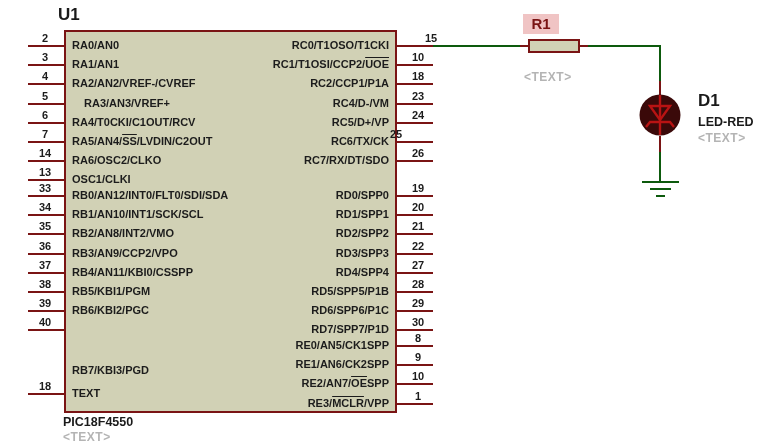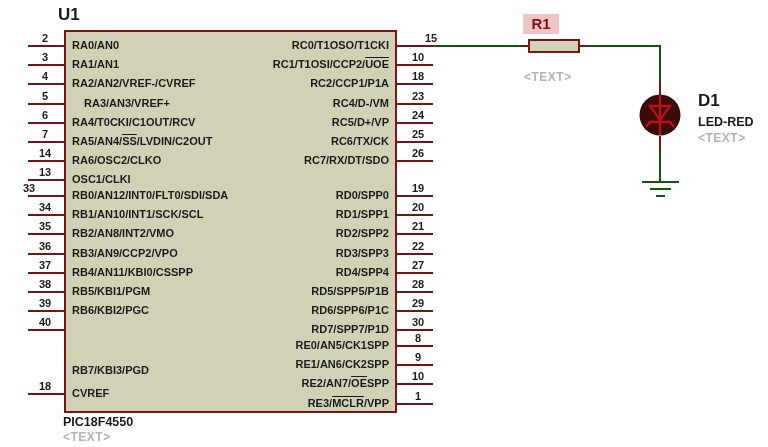--- a/index.html
+++ b/index.html
@@ -70,21 +70,21 @@
       <div class="pin-stub" style="position: absolute; left: 28px; top: 141px;"></div>
       <div class="pin-num" style="position: absolute; left: 30px; top: 128px;">7</div>
       <div class="pin-label" style="position: absolute; left: 72px; top: 135px; text-align: center;">RA5/AN4/<span class="ol">SS</span>/LVDIN/C2OUT</div>
       <div class="pin-stub" style="position: absolute; left: 28px; top: 160.2px;"></div>
       <div class="pin-num" style="position: absolute; left: 30px; top: 147.2px;">14</div>
       <div class="pin-label" style="position: absolute; left: 72px; top: 154.2px;">RA6/OSC2/CLKO</div>
       <div class="pin-stub" style="position: absolute; left: 28px; top: 179.4px;"></div>
       <div class="pin-num" style="position: absolute; left: 30px; top: 166.4px;">13</div>
       <div class="pin-label" style="position: absolute; left: 72px; top: 173.4px;">OSC1/CLKI</div>
       <div class="pin-stub" style="position: absolute; left: 28px; top: 195px;"></div>
-      <div class="pin-num" style="position: absolute; left: 14px; top: 182px;">33</div>
+      <div class="pin-num" style="position: absolute; left: 30px; top: 182px;">33</div>
       <div class="pin-label" style="position: absolute; left: 72px; top: 189px;">RB0/AN12/INT0/FLT0/SDI/SDA</div>
       <div class="pin-stub" style="position: absolute; left: 28px; top: 214.2px;"></div>
       <div class="pin-num" style="position: absolute; left: 30px; top: 201.2px;">34</div>
       <div class="pin-label" style="position: absolute; left: 72px; top: 208.2px;">RB1/AN10/INT1/SCK/SCL</div>
       <div class="pin-stub" style="position: absolute; left: 28px; top: 233.4px;"></div>
       <div class="pin-num" style="position: absolute; left: 30px; top: 220.4px;">35</div>
       <div class="pin-label" style="position: absolute; left: 72px; top: 227.4px;">RB2/AN8/INT2/VMO</div>
       <div class="pin-stub" style="position: absolute; left: 28px; top: 252.6px;"></div>
       <div class="pin-num" style="position: absolute; left: 30px; top: 239.6px;">36</div>
       <div class="pin-label" style="position: absolute; left: 72px; top: 246.6px;">RB3/AN9/CCP2/VPO</div>
@@ -95,38 +95,38 @@
       <div class="pin-num" style="position: absolute; left: 30px; top: 278px;">38</div>
       <div class="pin-label" style="position: absolute; left: 72px; top: 285px;">RB5/KBI1/PGM</div>
       <div class="pin-stub" style="position: absolute; left: 28px; top: 310.2px;"></div>
       <div class="pin-num" style="position: absolute; left: 30px; top: 297.2px;">39</div>
       <div class="pin-label" style="position: absolute; left: 72px; top: 304.2px;">RB6/KBI2/PGC</div>
       <div class="pin-stub" style="position: absolute; left: 28px; top: 329.4px;"></div>
       <div class="pin-num" style="position: absolute; left: 30px; top: 316.4px;">40</div>
       <div class="pin-label" style="position: absolute; left: 72px; top: 323.4px; margin-top: 41px;">RB7/KBI3/PGD</div>
       <div class="pin-stub" style="position: absolute; left: 28px; top: 393px;"></div>
       <div class="pin-num" style="position: absolute; left: 30px; top: 380px;">18</div>
-      <div class="pin-label" style="position: absolute; left: 72px; top: 387px;">CVREF</div>
+      <div class="pin-label" style="position: absolute; left: 72px; top: 387px;">TEXT</div>
       <div class="pin-stub" style="position: absolute; left: 397px; top: 45px;"></div>
       <div class="pin-num" style="position: absolute; left: 416px; top: 32px;">15</div>
       <div class="pin-label" style="position: absolute; right: 379px; top: 39px;">RC0/T1OSO/T1CKI</div>
       <div class="pin-stub" style="position: absolute; left: 397px; top: 64.2px;"></div>
       <div class="pin-num" style="position: absolute; left: 403px; top: 51.2px;">10</div>
       <div class="pin-label" style="position: absolute; right: 379px; top: 58.2px; text-align: center;">RC1/T1OSI/CCP2/<span class="ol">UOE</span></div>
       <div class="pin-stub" style="position: absolute; left: 397px; top: 83.4px;"></div>
       <div class="pin-num" style="position: absolute; left: 403px; top: 70.4px;">18</div>
       <div class="pin-label" style="position: absolute; right: 379px; top: 77.4px;">RC2/CCP1/P1A</div>
       <div class="pin-stub" style="position: absolute; left: 397px; top: 102.6px;"></div>
       <div class="pin-num" style="position: absolute; left: 403px; top: 89.6px;">23</div>
       <div class="pin-label" style="position: absolute; right: 379px; top: 96.6px;">RC4/D-/VM</div>
       <div class="pin-stub" style="position: absolute; left: 397px; top: 121.8px;"></div>
       <div class="pin-num" style="position: absolute; left: 403px; top: 108.8px;">24</div>
       <div class="pin-label" style="position: absolute; right: 379px; top: 115.8px;">RC5/D+/VP</div>
       <div class="pin-stub" style="position: absolute; left: 397px; top: 141px;"></div>
-      <div class="pin-num" style="position: absolute; left: 403px; top: 128px; text-align: center;">25</div>
+      <div class="pin-num" style="position: absolute; left: 381px; top: 128px; text-align: center;">25</div>
       <div class="pin-label" style="position: absolute; right: 379px; top: 135px;">RC6/TX/CK</div>
       <div class="pin-stub" style="position: absolute; left: 397px; top: 160.2px;"></div>
       <div class="pin-num" style="position: absolute; left: 403px; top: 147.2px;">26</div>
       <div class="pin-label" style="position: absolute; right: 379px; top: 154.2px;">RC7/RX/DT/SDO</div>
       <div class="pin-stub" style="position: absolute; left: 397px; top: 195px;"></div>
       <div class="pin-num" style="position: absolute; left: 403px; top: 182px;">19</div>
       <div class="pin-label" style="position: absolute; right: 379px; top: 189px;">RD0/SPP0</div>
       <div class="pin-stub" style="position: absolute; left: 397px; top: 214.2px;"></div>
       <div class="pin-num" style="position: absolute; left: 403px; top: 201.2px;">20</div>
       <div class="pin-label" style="position: absolute; right: 379px; top: 208.2px;">RD1/SPP1</div>

